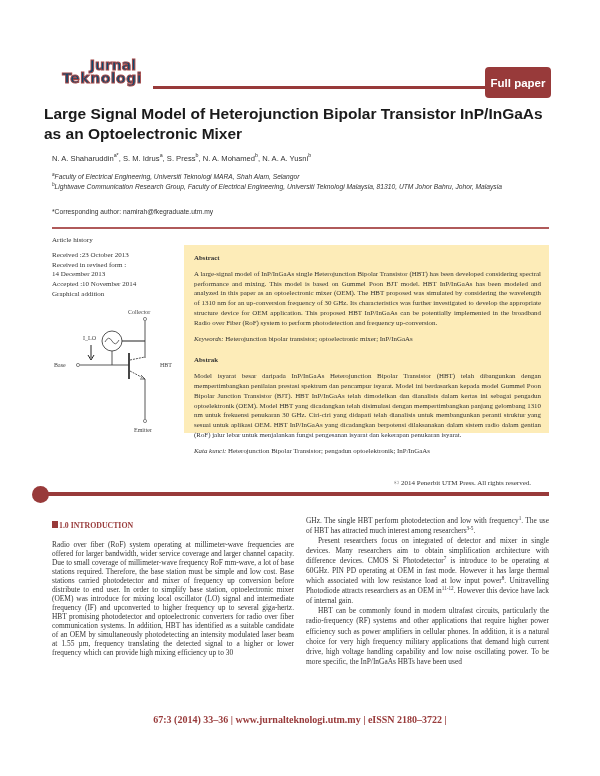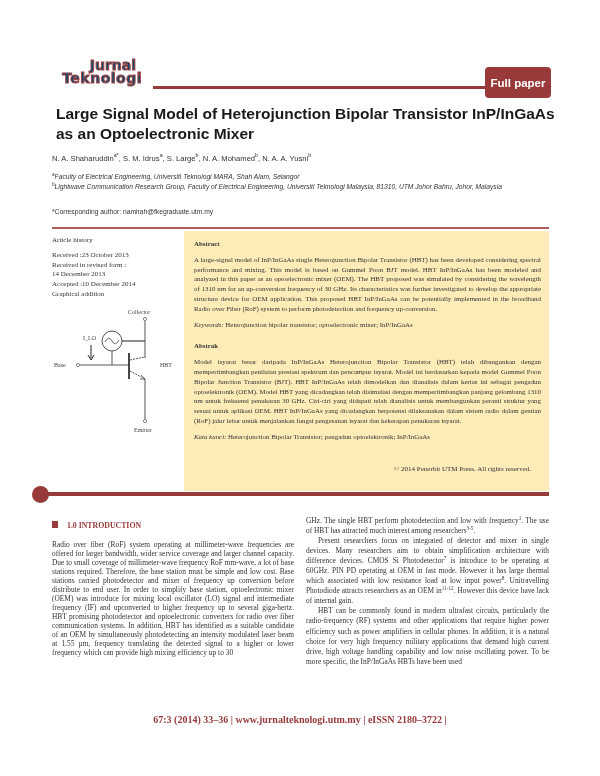--- a/index.html
+++ b/index.html
@@ -5,44 +5,44 @@
     * { margin: 0; padding: 0; box-sizing: border-box; }
     html, body { width: 600px; height: 776px; background: #ffffff; overflow: hidden; }
     body { position: relative; font-family: "Liberation Serif", serif; color: #222; }
 
     .logo { position: absolute; left: 52px; top: 59px; width: 90px; font-family: "DejaVu Sans", sans-serif; font-weight: bold; color: #0c4a6e; -webkit-text-stroke: 1px #a24545; line-height: 13px; }
     .logo .l1 { display: block; text-align: right; font-size: 14px; padding-right: 6px; }
     .logo .l2 { display: block; font-size: 14px; letter-spacing: 0.5px; text-align: right; }
     .header-rule { position: absolute; left: 153px; top: 86px; width: 332px; height: 3px; background: #983a3a; }
     .badge { position: absolute; left: 485px; top: 59px; width: 66px; height: 31px; background: #983a3a; border-radius: 4px; color: #fff; font-family: "Liberation Sans", sans-serif; font-weight: bold; font-size: 11.5px; display: flex; align-items: center; justify-content: center; margin-top: 8px; }
 
-    .title { position: absolute; left: 56px; top: 104px; width: 500px; font-family: "Liberation Sans", sans-serif; font-weight: bold; font-size: 15.5px; line-height: 20px; color: #1a1a1a; }
+    .title { position: absolute; left: 44px; top: 104px; width: 500px; font-family: "Liberation Sans", sans-serif; font-weight: bold; font-size: 15.5px; line-height: 20px; color: #1a1a1a; }
     .authors { position: absolute; left: 52px; top: 154px; font-family: "Liberation Sans", sans-serif; font-size: 7.6px; color: #333; }
     .affils { position: absolute; left: 52px; top: 172px; width: 500px; font-family: "Liberation Sans", sans-serif; font-style: italic; font-size: 6.7px; line-height: 9.8px; color: #333; }
     .corresp { position: absolute; left: 52px; top: 208px; font-family: "Liberation Sans", sans-serif; font-size: 6.7px; color: #333; }
     sup { font-size: 70%; line-height: 0; }
 
     .top-rule { position: absolute; left: 52px; top: 227px; width: 497px; height: 2px; background: #b05a5a; }
 
     .left-col { position: absolute; left: 52px; top: 236px; width: 128px; font-size: 7px; line-height: 9.8px; color: #333; }
     .left-col .h { font-weight: normal; margin-bottom: 5px; }
     .left-col .hist { margin-bottom: 0; }
 
-    .abstract-box { position: absolute; left: 184px; top: 231px; width: 365px; height: 260px; background: #fdecb8; }
+    .abstract-box { position: absolute; left: 184px; top: 245px; width: 365px; height: 188px; background: #fdecb8; }
     .abs-inner { position: absolute; left: 10px; top: 8px; width: 347px; font-size: 6.9px; line-height: 9.8px; color: #333; }
     .abs-inner .h { font-weight: bold; margin-bottom: 6px; }
     .abs-inner .p { text-align: justify; margin-bottom: 6px; }
     .abs-inner .kw { margin-bottom: 12px; }
     .abs-inner .kw i { font-style: italic; }
     .copyright { position: absolute; right: 18px; top: 234px; font-size: 7px; color: #333; }
 
     .bottom-rule { position: absolute; left: 42px; top: 492px; width: 507px; height: 4px; background: #983a3a; }
     .bottom-dot { position: absolute; left: 32px; top: 486px; width: 17px; height: 17px; border-radius: 50%; background: #983a3a; }
 
-    .sec-head { position: absolute; left: 52px; top: 521px; font-size: 7.8px; font-weight: bold; color: #983a3a; display: flex; align-items: flex-start; gap: 8px; }
+    .sec-head { position: absolute; left: 52px; top: 521px; font-size: 7.8px; font-weight: bold; color: #983a3a; display: flex; align-items: flex-start; }
     .sec-head .sq { display: inline-block; width: 6px; height: 7px; background: #983a3a; margin-right: 1px; }
 
     .col1 { position: absolute; left: 52px; top: 540px; width: 242px; font-size: 7.4px; line-height: 9px; text-align: justify; color: #333; }
     .col2 { position: absolute; left: 306px; top: 516px; width: 243px; font-size: 7.4px; line-height: 10.05px; text-align: justify; color: #333; }
     .col2 .p { margin: 0; }
     .col2 .ind { text-indent: 12px; }
 
     .footer { position: absolute; left: 0; top: 714px; width: 600px; text-align: center; font-size: 10px; font-weight: bold; color: #983a3a; }
 
     .diagram { position: absolute; left: 52px; top: 305px; width: 128px; height: 130px; }
@@ -55,39 +55,39 @@
   <span class="l1">Jurnal</span>
   <span class="l2">Teknologi</span>
 </div>
 <div class="header-rule"></div>
 <div class="badge">Full paper</div>
 
 <h1 class="title">Large Signal Model of Heterojunction Bipolar Transistor InP/InGaAs as an Optoelectronic Mixer</h1>
 <div class="authors">
   <span>N. A. Shaharuddin</span><sup>a*</sup>,
   <span>S. M. Idrus</span><sup>a</sup>,
-  <span>S. Large</span><sup>b</sup>,
+  <span>S. Press</span><sup>b</sup>,
   <span>N. A. Mohamed</span><sup>b</sup>,
   <span>N. A. A. Yusni</span><sup>b</sup>
 </div>
 <div class="affils">
   <div><sup>a</sup><span>Faculty of Electrical Engineering, Universiti Teknologi MARA, Shah Alam, Selangor</span></div>
   <div><sup>b</sup><span>Lightwave Communication Research Group, Faculty of Electrical Engineering, Universiti Teknologi Malaysia, 81310, UTM Johor Bahru, Johor, Malaysia</span></div>
 </div>
 <div class="corresp">*Corresponding author: namirah@fkegraduate.utm.my</div>
 
 <div class="top-rule"></div>
 
 <div class="left-col">
   <div class="h">Article history</div>
   <div class="hist">
     <div>Received :23 October 2013</div>
     <div>Received in revised form :</div>
     <div>14 December 2013</div>
-    <div>Accepted :10 December 2014</div>
+    <div>Accepted :10 November 2014</div>
   </div>
   <div class="h">Graphical addition</div>
 </div>
 
 <svg class="diagram" viewBox="0 0 128 130">
 
   <circle cx="93" cy="14" r="1.6" fill="none" stroke="#555" stroke-width="0.7"></circle>
   <text x="76" y="9">Collector</text>
   <line x1="93" y1="16" x2="93" y2="53" stroke="#444" stroke-width="0.9"></line>
 

